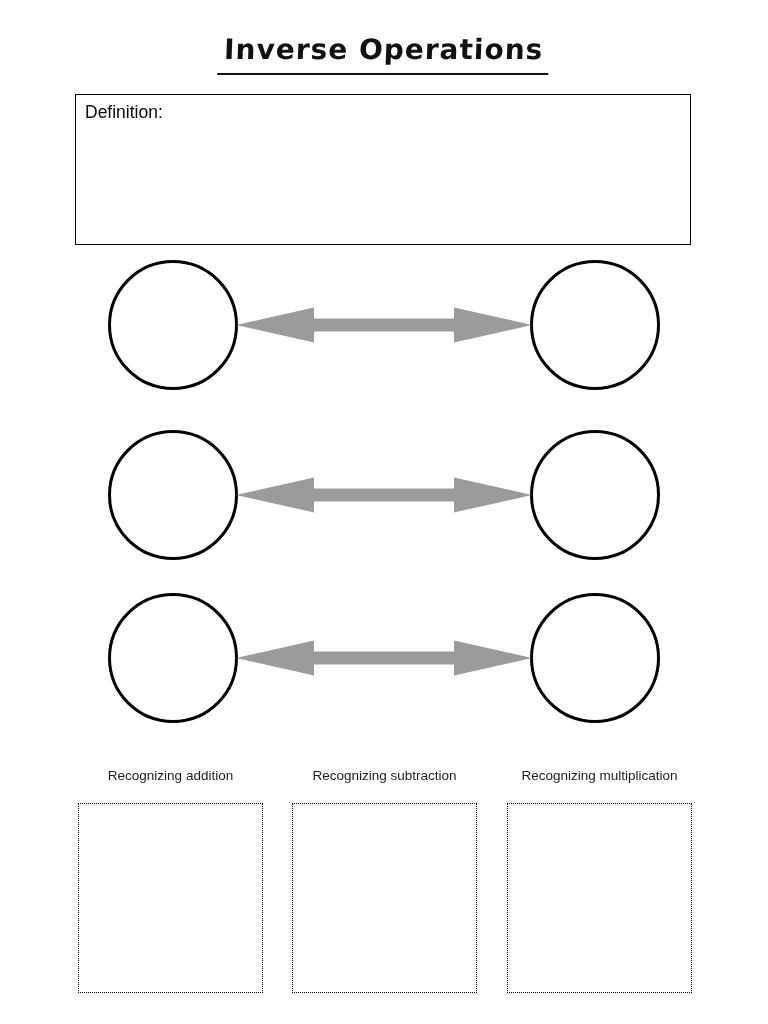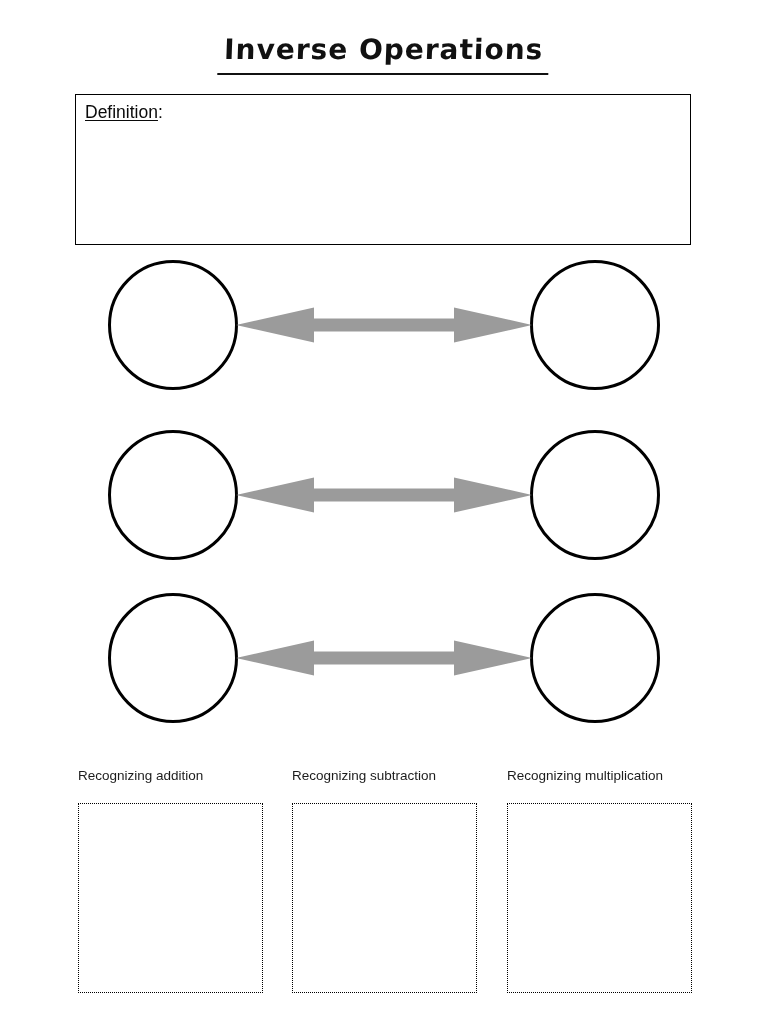--- a/index.html
+++ b/index.html
@@ -42,21 +42,21 @@
     width: 616px;
     height: 151px;
     border: 1.5px solid #000;
     background: #fff;
   }
   .definition-label {
     padding: 7px 0 0 9px;
     font-size: 17.5px;
     color: #0a0a0a;
   }
-  .definition-word { text-decoration: underline; text-underline-offset: 2px; }
+  .definition-word { text-underline-offset: 2px; }
 
   
   .pair-row {
     position: absolute;
     left: 108px;
     width: 552px;
     height: 130px;
     display: flex;
     justify-content: space-between;
     align-items: center;
@@ -80,21 +80,21 @@
     width: 296px;
     height: 36px;
     display: block;
   }
 
   
   .recog-group {
     position: absolute;
     top: 766px;
     width: 185px;
-    text-align: left;
+    text-align: center;
   }
   .recog-1 { left: 78px; }
   .recog-2 { left: 292px; }
   .recog-3 { left: 507px; }
   .recog-label {
     font-size: 13.5px;
     color: #1c1c1c;
     line-height: 20px;
     margin-bottom: 17px;
     white-space: nowrap;

